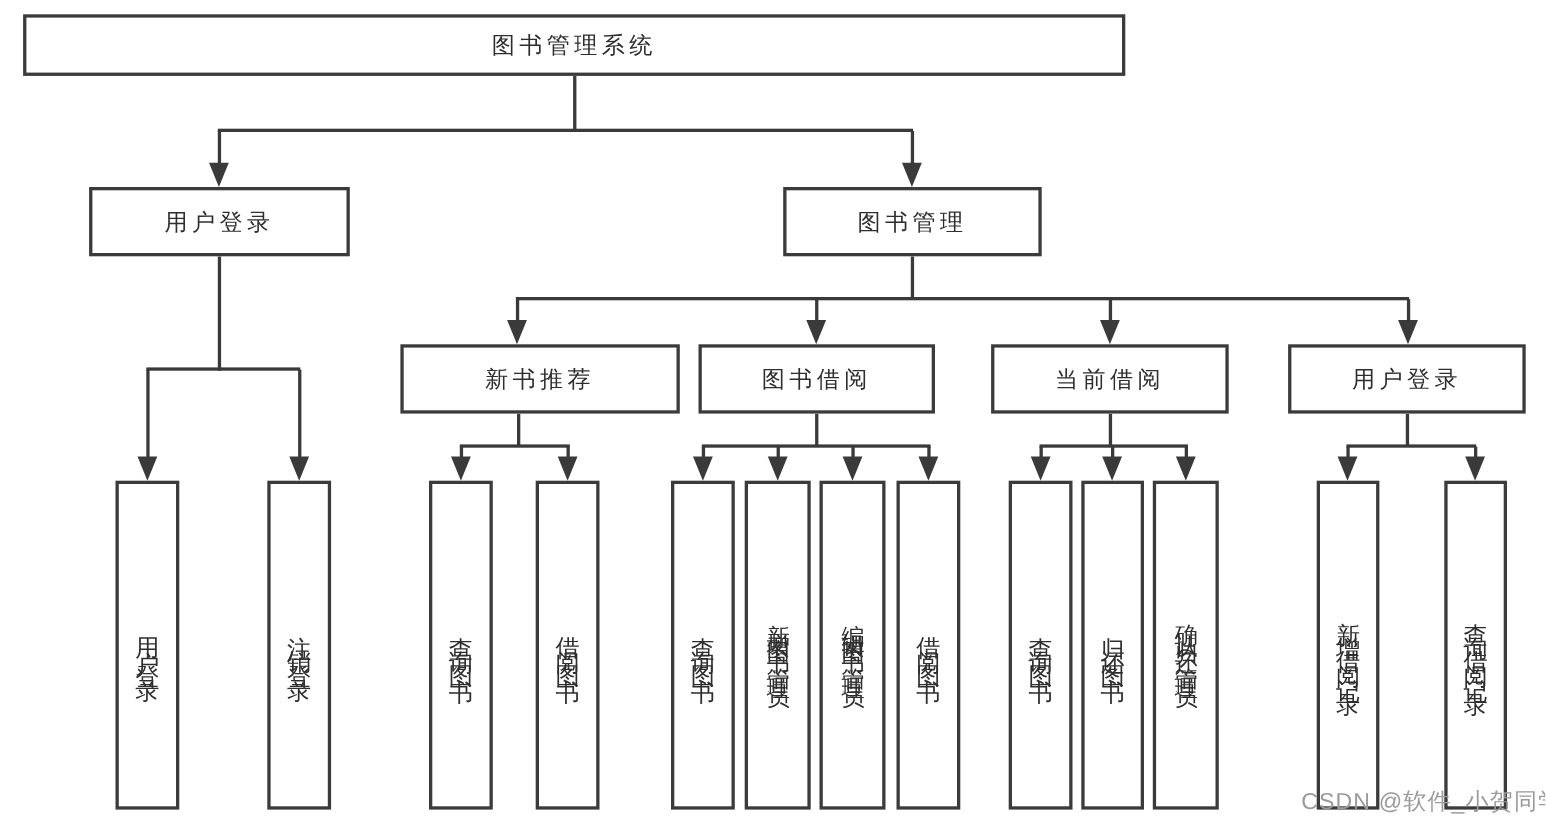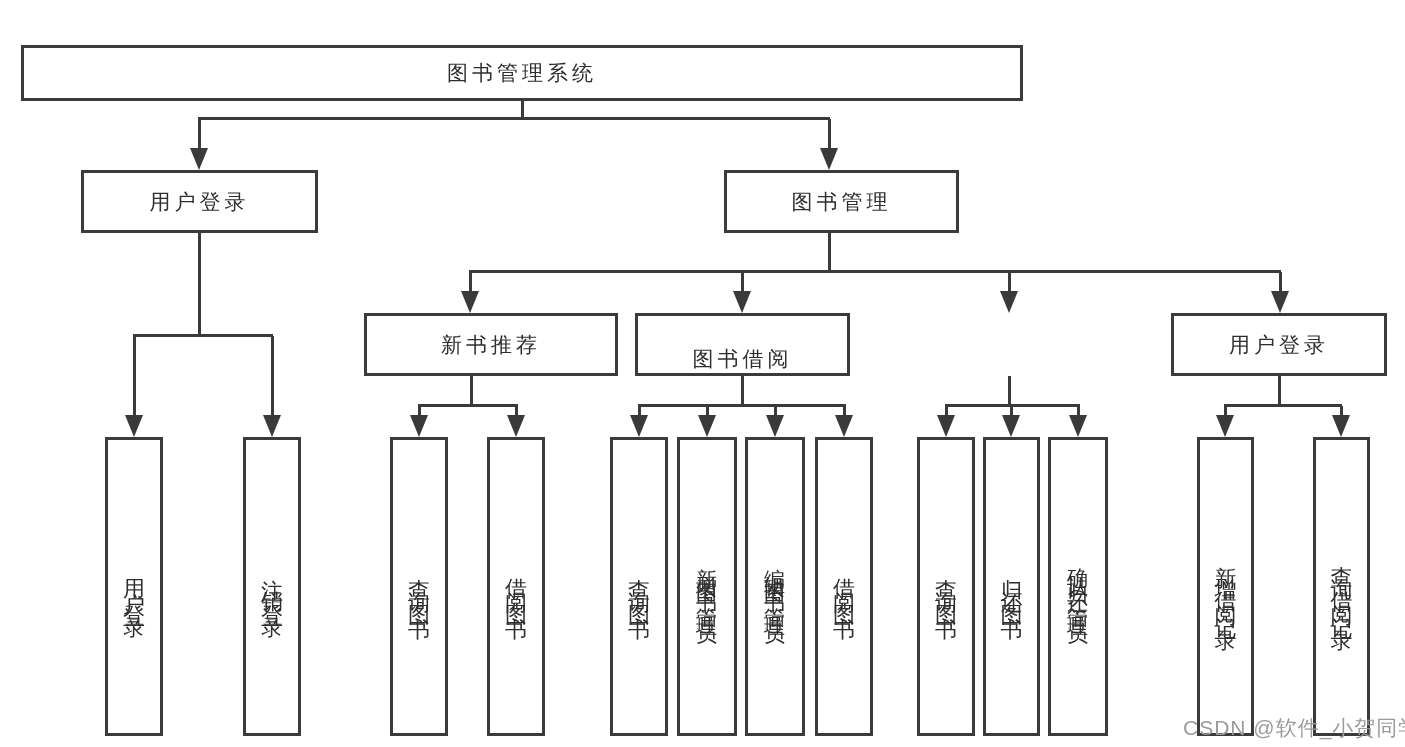--- a/index.html
+++ b/index.html
@@ -85,34 +85,37 @@
     <div class="arrow" style="left: 507px; top: 415px;"></div>
     <div class="arrow" style="left: 630px; top: 415px;"></div>
     <div class="arrow" style="left: 698px; top: 415px;"></div>
     <div class="arrow" style="left: 766px; top: 415px;"></div>
     <div class="arrow" style="left: 835px; top: 415px;"></div>
     <div class="arrow" style="left: 937px; top: 415px;"></div>
     <div class="arrow" style="left: 1002px; top: 415px;"></div>
     <div class="arrow" style="left: 1069px; top: 415px;"></div>
     <div class="arrow" style="left: 1216px; top: 415px;"></div>
     <div class="arrow" style="left: 1332px; top: 415px;"></div>
-    <div class="node h" style="left: 21px; top: 13px; width: 1002px; height: 56px; margin-top: 32px;">
+    <div class="node h" style="left: 21px; top: 13px; width: 1002px; height: 56px;">
       <span>图书管理系统</span>
     </div>
     <div class="node h" style="left: 81px; top: 170px; width: 237px; height: 63px;">
       <span>用户登录</span>
     </div>
-    <div class="node h" style="left: 712px; top: 170px; width: 235px; height: 63px; margin-left: 12px;">
+    <div class="node h" style="left: 712px; top: 170px; width: 235px; height: 63px;">
       <span>图书管理</span>
     </div>
     <div class="node h" style="left: 364px; top: 313px; width: 254px; height: 63px;">
       <span>新书推荐</span>
     </div>
-    <div class="node h" style="left: 635px; top: 313px; width: 215px; height: 63px; align-items: flex-end;">
+    <div class="node h" style="left: 635px; top: 313px; width: 215px; height: 63px;">
       <span>图书借阅</span>
+    </div>
+    <div class="node h" style="left: 901px; top: 313px; width: 216px; height: 63px;">
+      <span>当前借阅</span>
     </div>
     <div class="node h" style="left: 1171px; top: 313px; width: 216px; height: 63px;">
       <span>用户登录</span>
     </div>
     <div class="node v" style="left: 105px; top: 437px; width: 58px; height: 299px;">
       <span>用户登录</span>
     </div>
     <div class="node v" style="left: 243px; top: 437px; width: 58px; height: 299px;">
       <span>注销登录</span>
     </div>

